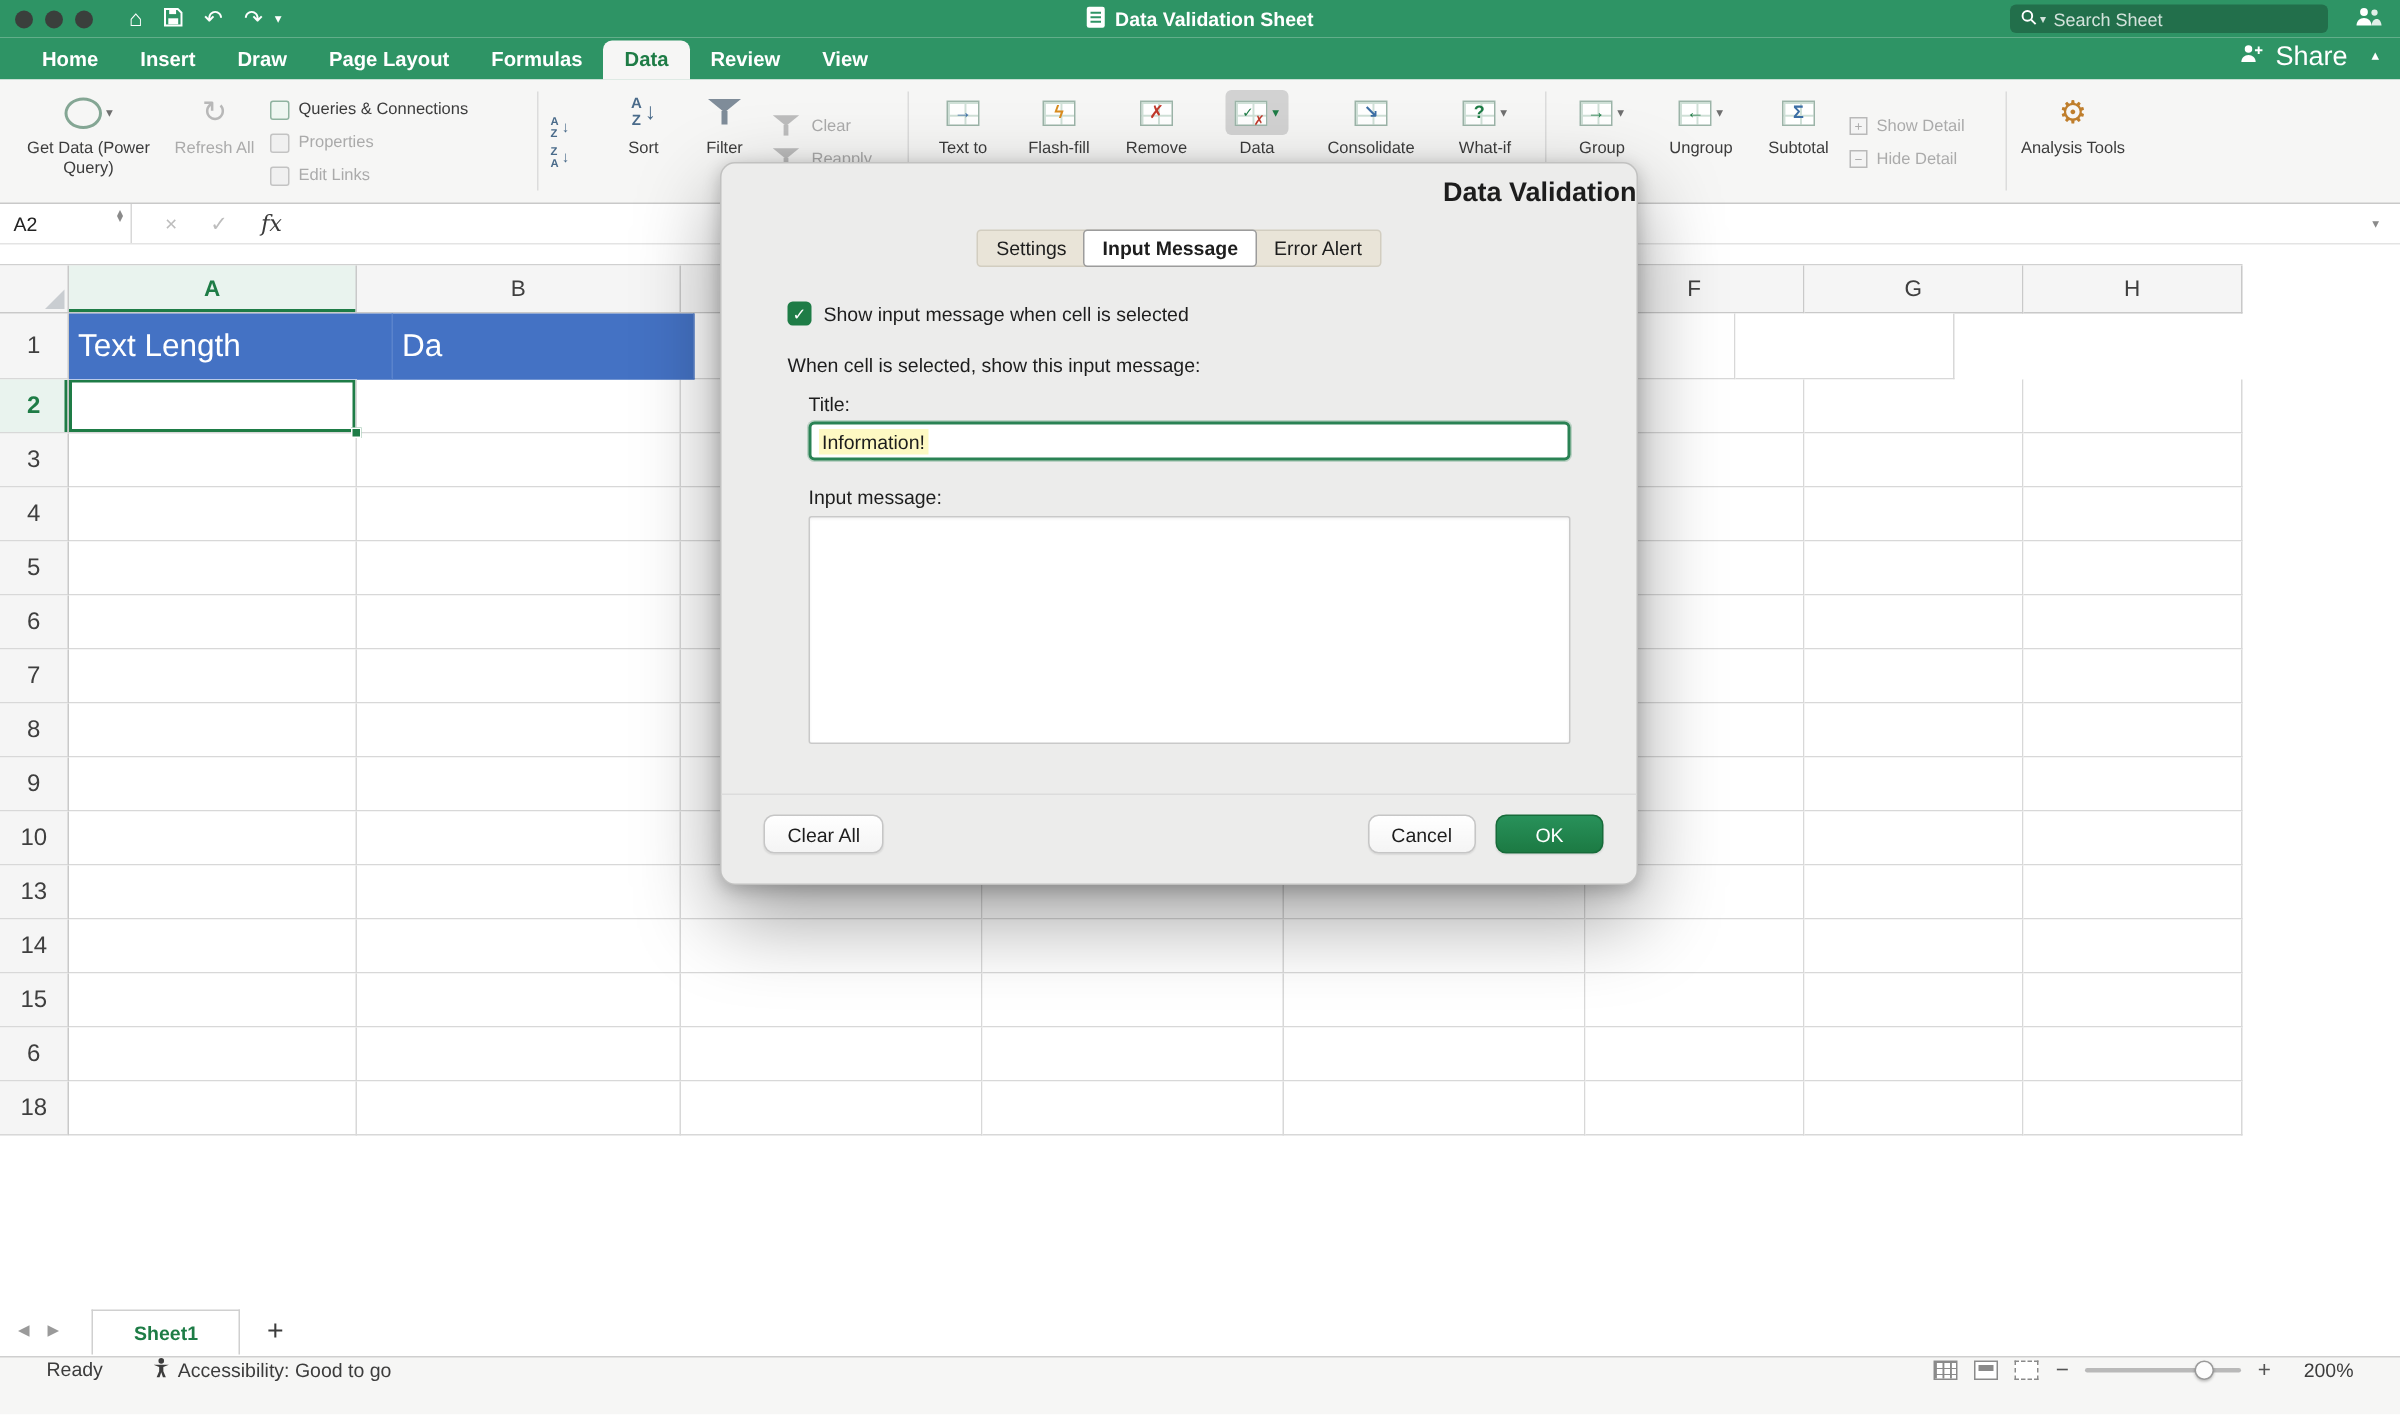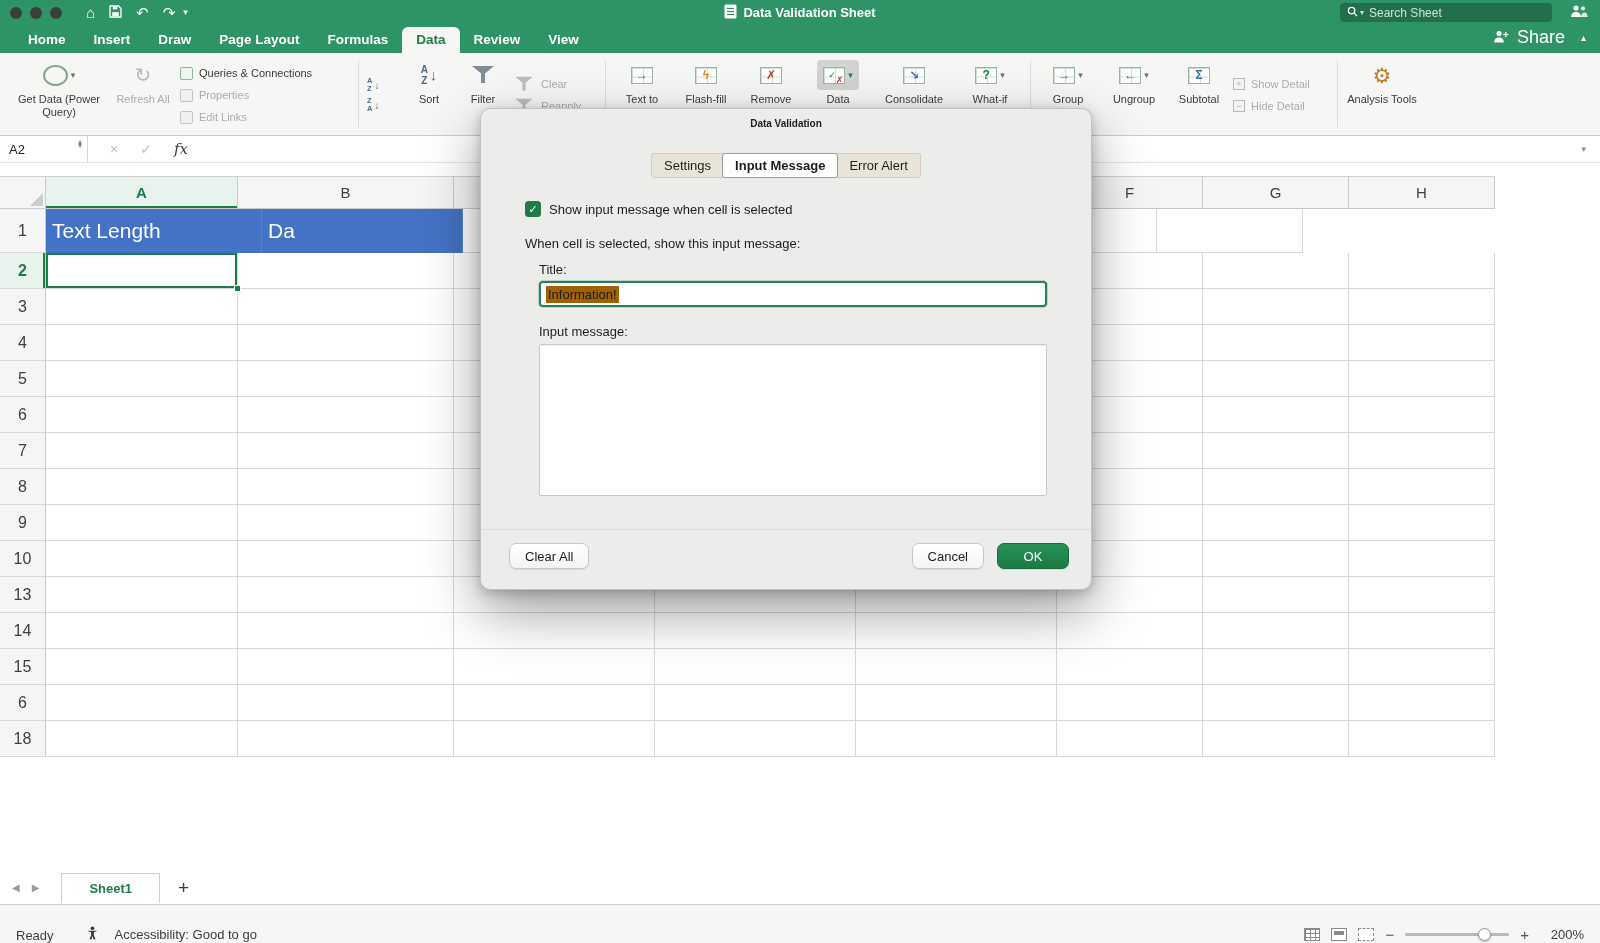--- a/index.html
+++ b/index.html
@@ -91,47 +91,47 @@
   .grow{display:flex}
   .rh{width:46px;flex:none;background:#f5f5f5;border-right:1px solid #c9c9c9;border-bottom:1px solid var(--line);display:flex;align-items:center;justify-content:center;font-size:16px;color:#3f3f3f}
   .rh.sel{color:var(--green-deep);background:#e9f3ee;box-shadow:inset -2px 0 0 var(--green-deep);font-weight:700}
   .cell{border-right:1px solid var(--line);border-bottom:1px solid var(--line);background:#fff;display:flex;align-items:center;padding-left:6px;font-size:15px;color:#222;position:relative;flex:none;white-space:nowrap;overflow:hidden}
   .cell.hdr-blue{background:var(--hdr-blue);color:#fff;font-size:21px;font-weight:500;border-right-color:#5a83cc;border-bottom-color:#4472c4;overflow:visible;z-index:1}
   .cell.active{box-shadow:inset 0 0 0 2px var(--green-deep);z-index:2;overflow:visible}
   .fill-handle{position:absolute;right:-4px;bottom:-4px;width:7px;height:7px;background:var(--green-deep);border:1px solid #fff;z-index:3}
 
   
   .dialog{position:absolute;left:480px;top:108px;width:612px;height:482px;background:#ececeb;border:1px solid rgba(0,0,0,.18);border-radius:10px;box-shadow:0 22px 55px rgba(0,0,0,.38),0 3px 12px rgba(0,0,0,.22);z-index:40;font-size:13px;color:#1d1d1d}
-  .dlg-title{position:absolute;top:9px;left:0;right:0;text-align:center;font-weight:700;font-size:10px}
+  .dlg-title{position:absolute;top:9px;left:0;right:0;text-align:right;font-weight:700;font-size:18px}
   .dlg-tab-bar{position:absolute;top:44px;left:0;right:0;display:flex;justify-content:center}
   .dlg-tab-inner{display:flex;align-items:center;background:#e9e4d8;border:1px solid #d2cdc0;border-radius:3px}
   .dtab{padding:4px 12px;font-size:13px;color:#1d1d1d}
   .dtab.active{background:#fff;border:1px solid #9c9c9c;border-radius:3px;margin:-1px;font-weight:700}
   .chk-row{position:absolute;top:92px;left:44px;display:flex;align-items:center;gap:8px}
   .checkbox{width:16px;height:16px;background:var(--green-deep);border-radius:3.5px;display:flex;align-items:center;justify-content:center;color:#fff;font-size:11px;font-weight:700;flex:none}
   .dlg-desc{position:absolute;top:127px;left:44px}
   .lbl-title{position:absolute;top:153px;left:58px}
   .input-title{position:absolute;top:172px;left:58px;width:508px;height:26px;background:#fff;border:2px solid #2a8254;border-radius:4px;box-shadow:0 0 0 1px rgba(42,130,84,.25);display:flex;align-items:center;padding-left:5px}
-  .sel-text{background:#a16207;padding:1px 2px}
+  .sel-text{background:#fef9c3;padding:1px 2px}
   .lbl-msg{position:absolute;top:215px;left:58px}
   .dlg-textarea{position:absolute;top:235px;left:58px;width:508px;height:152px;background:#fff;border:1px solid #c9c9c9;border-radius:2px;box-shadow:inset 0 1px 2px rgba(0,0,0,.06)}
   .dlg-footer{position:absolute;top:420px;left:0;right:0;border-top:1px solid #dcdcdc;padding:13px 22px 0 28px;display:flex;align-items:center}
   .btn{height:26px;padding:0 15px;border:1px solid #c6c6c6;border-radius:7px;background:linear-gradient(#ffffff,#f4f4f4);font-size:13px;color:#1d1d1d;box-shadow:0 1px 1px rgba(0,0,0,.08);font-family:inherit}
   .btn.cancel{margin-left:auto}
   .btn.primary{background:linear-gradient(#28915a,#1c7a43);border-color:#176b3a;color:#fff;margin-left:13px;min-width:72px;font-weight:500}
 
   
   .sheetbar{position:absolute;top:871px;left:0;right:0;height:33px;background:#fff;display:flex;align-items:center}
   .nav{font-size:10px;color:#9a9a9a;margin-left:12px}
   .stab{height:30px;margin-left:22px;padding:0 27px;display:flex;align-items:center;background:#fff;border:1px solid #d0d0d0;border-bottom:none;font-size:13px;font-weight:700;color:var(--green-deep)}
   .addsheet{font-size:19px;color:#3c3c3c;margin-left:18px;line-height:1}
 
   
-  .statusbar{position:absolute;top:904px;left:0;right:0;height:39px;background:var(--ribbon-bg);border-top:1px solid #cfcfcf;display:flex;align-items:flex-end;font-size:13px;color:#3c3c3c;padding:0 16px}
-  .acc-wrap{display:flex;align-items:center;gap:16px;margin-left:32px}
+  .statusbar{position:absolute;top:904px;left:0;right:0;height:39px;background:var(--ribbon-bg);border-top:1px solid #cfcfcf;display:flex;align-items:flex-start;font-size:13px;color:#3c3c3c;padding:0 31px}
+  .acc-wrap{display:flex;align-items:center;gap:5px;margin-left:32px}
   .sb-right{margin-left:auto;display:flex;align-items:center;gap:11px}
   .vico{width:16px;height:13px;border:1px solid #8a8a8a;position:relative;background:#fff}
   .vico.normal{background-image:linear-gradient(to right,#8a8a8a 1px,transparent 1px),linear-gradient(to bottom,#8a8a8a 1px,transparent 1px);background-size:5px 4px}
   .vico.layout::after{content:"";position:absolute;left:2px;right:2px;top:2px;height:4px;background:#8a8a8a}
   .vico.pbreak{border-style:dashed}
   .zoom-sign{font-size:15px;color:#555}
   .zoom-slider{position:relative;width:104px;height:13px}
   .zoom-slider .track{position:absolute;top:5px;left:0;right:0;height:3px;background:#b9b9b9;border-radius:2px}
   .zoom-slider .thumb{position:absolute;top:0;left:70%;width:13px;height:13px;border-radius:50%;background:#fdfdfd;border:1px solid #9a9a9a;box-shadow:0 1px 2px rgba(0,0,0,.25)}
   .zoom-pct{width:44px;text-align:right}

